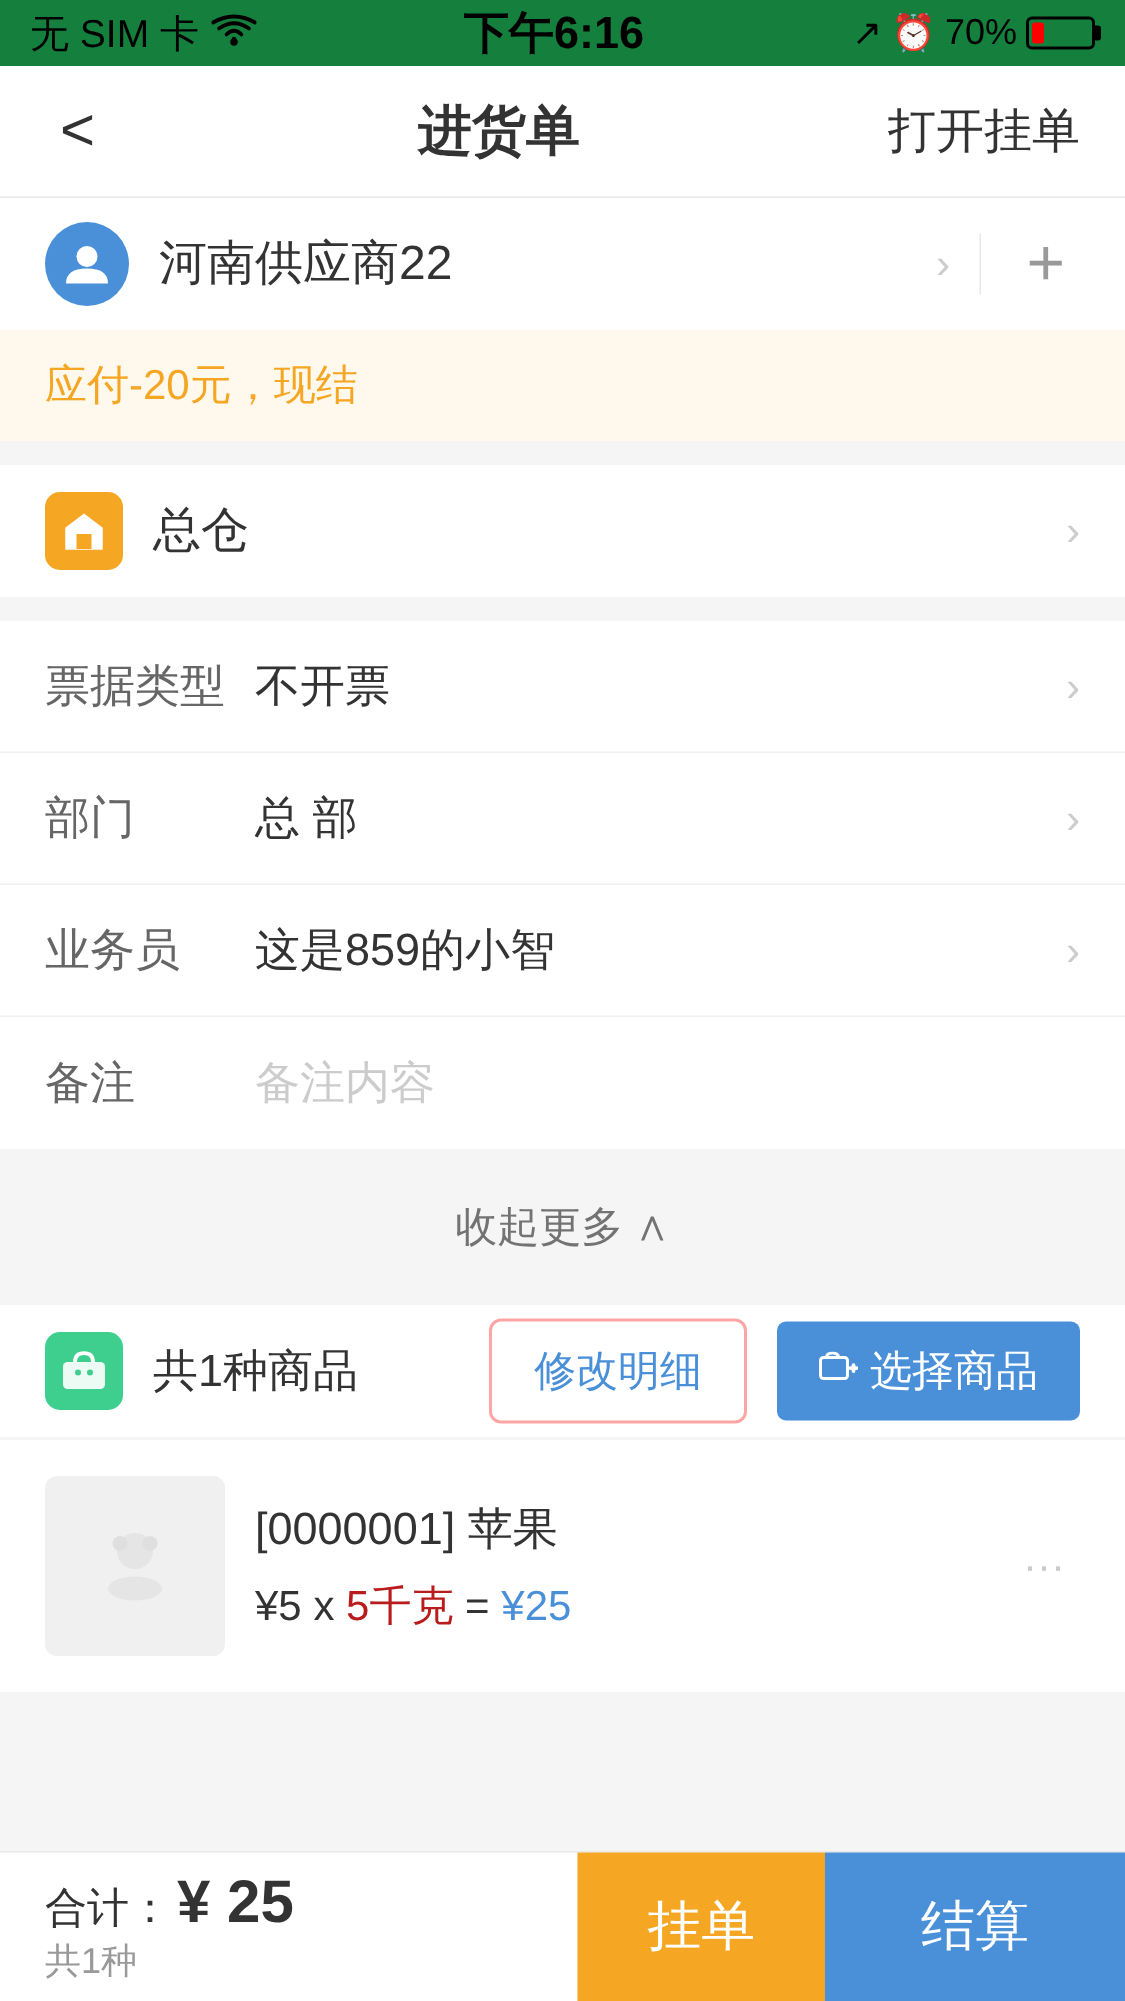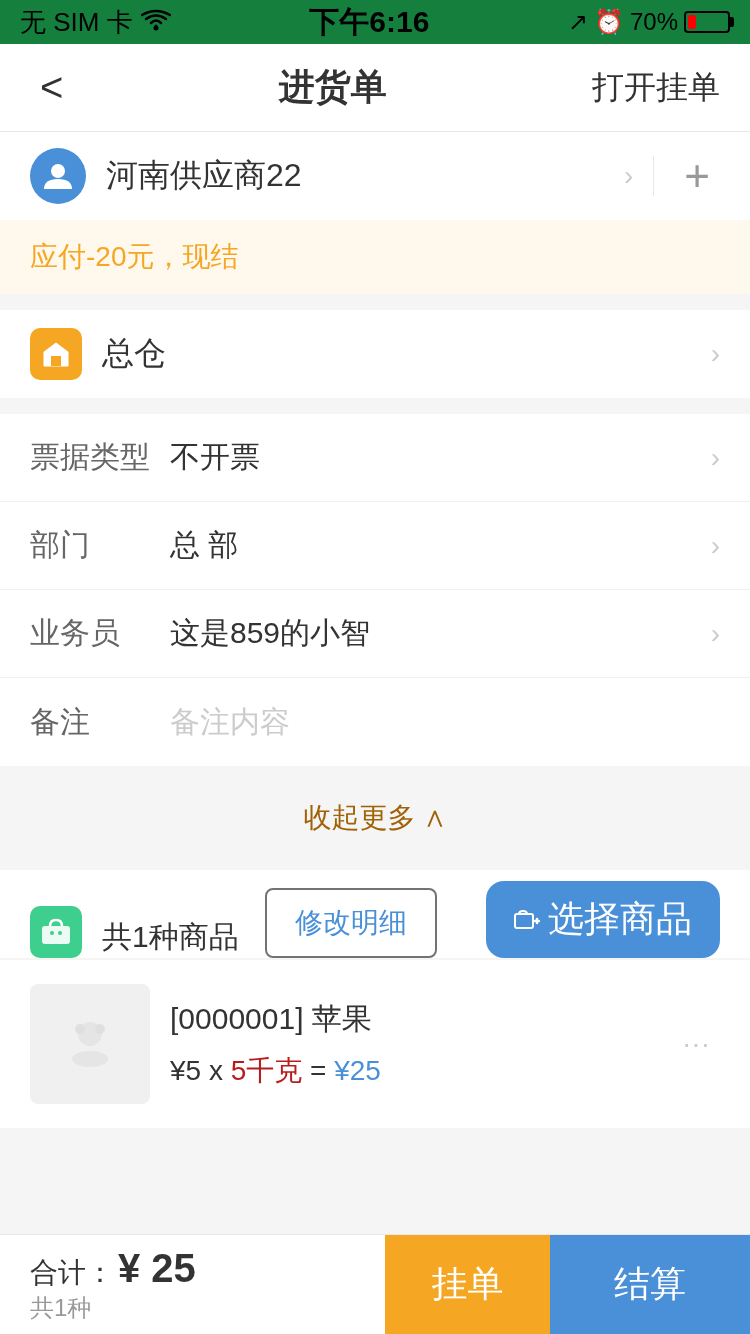--- a/index.html
+++ b/index.html
@@ -112,47 +112,47 @@
     .form-row:last-child { border-bottom: none; }
     .form-label { width: 140px; font-size: 30px; color: #666; flex-shrink: 0; }
     .form-value { flex: 1; font-size: 30px; color: #333; }
     .form-placeholder { flex: 1; font-size: 30px; color: #ccc; }
 
     
     .collapse-bar {
       background: #f5f5f5;
       height: 72px;
       display: flex; align-items: center; justify-content: center;
-      font-size: 28px; color: #a16207; cursor: pointer;
+      font-size: 28px; color: #737373; cursor: pointer;
       margin-bottom: 16px;
     }
 
     
     .products-header {
       background: #fff;
-      display: flex; align-items: flex-end;
+      display: flex; align-items: center;
       padding: 0 30px; height: 88px;
       gap: 20px;
     }
     .product-count-icon {
       width: 52px; height: 52px; border-radius: 10px;
       background: #3ecf8e;
       display: flex; align-items: center; justify-content: center;
       color: #fff; font-size: 24px; flex-shrink: 0;
     }
     .product-count-text { flex: 1; font-size: 30px; color: #333; }
     .btn-outline {
-      border: 2px solid #737373; color: #4a90d9;
+      border: 2px solid #fca5a5; color: #4a90d9;
       background: #fff; border-radius: 8px;
       padding: 14px 28px; font-size: 28px; cursor: pointer;
     }
     .btn-primary {
       background: #4a90d9; color: #fff; border: none;
-      border-radius: 18px; padding: 14px 28px; font-size: 36px;
-      cursor: pointer; display: flex; align-items: center; gap: 8px; margin-left: 29px;
+      border-radius: 6px; padding: 14px 28px; font-size: 28px;
+      cursor: pointer; display: flex; align-items: center; gap: 8px;
     }
 
     
     .product-item {
       background: #fff;
       display: flex; align-items: center;
       padding: 24px 30px;
       margin-top: 2px;
     }
     .product-thumb {

